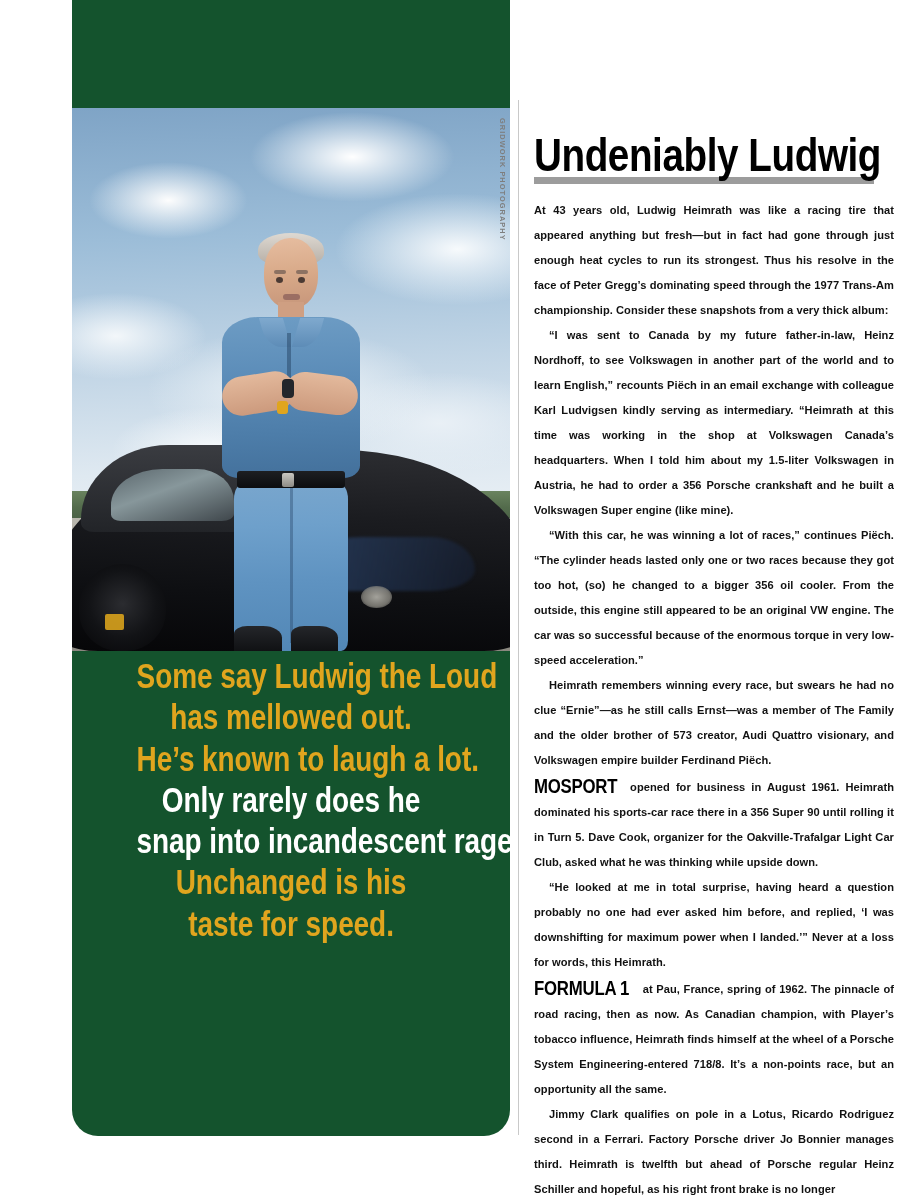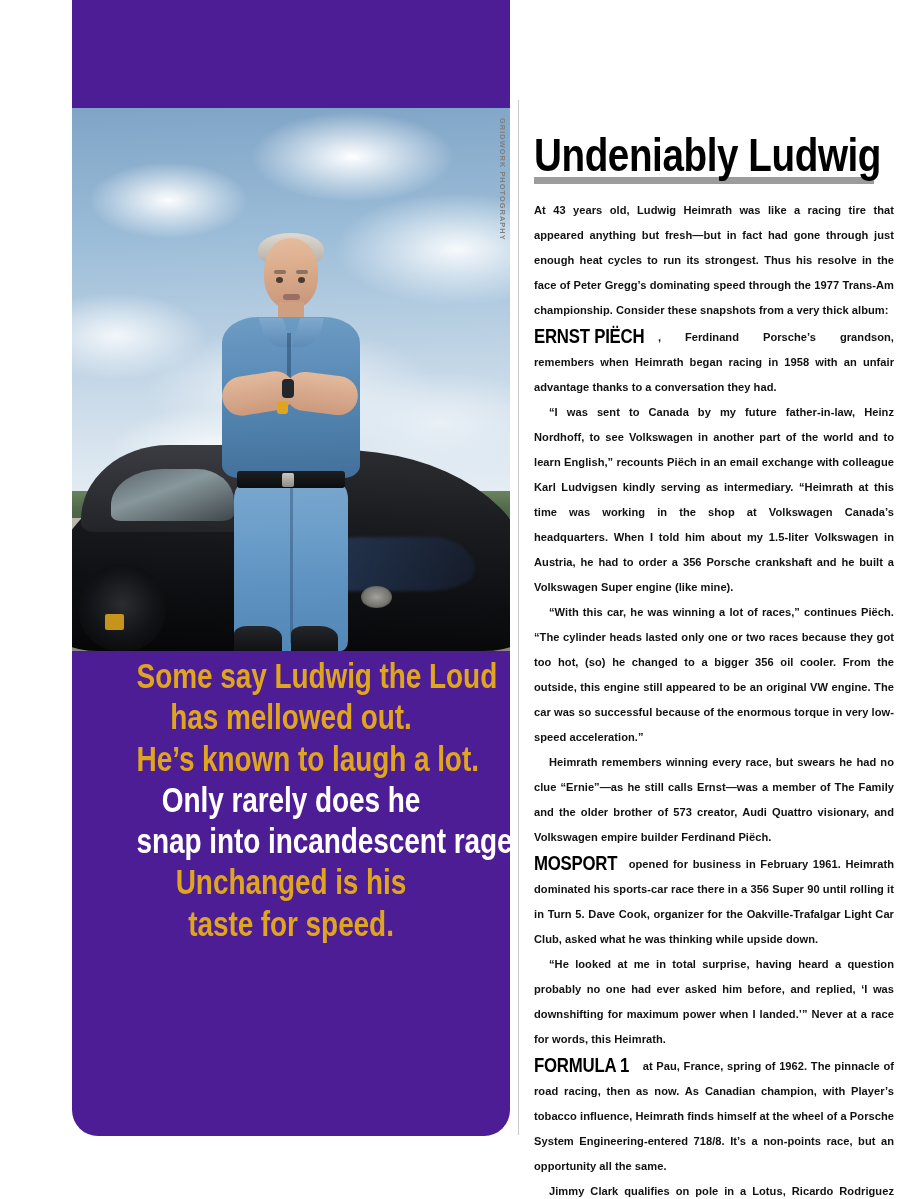--- a/index.html
+++ b/index.html
@@ -7,21 +7,21 @@
     width:922px; height:1199px;
     background:#ffffff;
     font-family:"Liberation Sans", sans-serif;
     overflow:hidden;
   }
   .page { position:relative; width:922px; height:1199px; background:#fff; }
 
   
   .left-panel {
     position:absolute; left:72px; top:0; width:438px; height:1136px;
-    background:#4c1d95;
+    background:#14532d;
     border-bottom-left-radius:26px;
     border-bottom-right-radius:26px;
     overflow:hidden;
   }
 
   
   .photo { position:absolute; left:0; top:108px; width:438px; height:543px; overflow:hidden; background:#8fa9bd; }
   .sky {
     position:absolute; inset:0;
     background:
@@ -281,27 +281,26 @@
 
   <div class="divider-rule"></div>
 
   <div class="right-col">
     <div class="headline">Undeniably Ludwig</div>
     <div class="headline-rule"></div>
 
     <div class="body-text">
       <p>At 43 years old, Ludwig Heimrath was like a racing tire that appeared anything but fresh—but in fact had gone through just enough heat cycles to run its strongest. Thus his resolve in the face of Peter Gregg’s dominating speed through the 1977 Trans-Am championship. Consider these snapshots from a very thick album:</p>
 
-      <p class="sec-gap"><span class="section-lead">ERNST PIËCH</span><span>, Ferdinand Porsche’s grandson, remembers when Heimrath began racing in 1958 with an unfair advantage thanks to a conversation they had.</span></p>
       <p class="indent">“I was sent to Canada by my future father-in-law, Heinz Nordhoff, to see Volkswagen in another part of the world and to learn English,” recounts Piëch in an email exchange with colleague Karl Ludvigsen kindly serving as intermediary. “Heimrath at this time was working in the shop at Volkswagen Canada’s headquarters. When I told him about my 1.5-liter Volkswagen in Austria, he had to order a 356 Porsche crankshaft and he built a Volkswagen Super engine (like mine).</p>
       <p class="indent">“With this car, he was winning a lot of races,” continues Piëch. “The cylinder heads lasted only one or two races because they got too hot, (so) he changed to a bigger 356 oil cooler. From the outside, this engine still appeared to be an original VW engine. The car was so successful because of the enormous torque in very low-speed acceleration.”</p>
       <p class="indent">Heimrath remembers winning every race, but swears he had no clue “Ernie”—as he still calls Ernst—was a member of The Family and the older brother of 573 creator, Audi Quattro visionary, and Volkswagen empire builder Ferdinand Piëch.</p>
 
-      <p class="sec-gap"><span class="section-lead">MOSPORT</span><span> opened for business in February 1961. Heimrath dominated his sports-car race there in a 356 Super 90 until rolling it in Turn 5. Dave Cook, organizer for the Oakville-Trafalgar Light Car Club, asked what he was thinking while upside down.</span></p>
-      <p class="indent">“He looked at me in total surprise, having heard a question probably no one had ever asked him before, and replied, ‘I was downshifting for maximum power when I landed.’” Never at a race for words, this Heimrath.</p>
+      <p class="sec-gap"><span class="section-lead">MOSPORT</span><span> opened for business in August 1961. Heimrath dominated his sports-car race there in a 356 Super 90 until rolling it in Turn 5. Dave Cook, organizer for the Oakville-Trafalgar Light Car Club, asked what he was thinking while upside down.</span></p>
+      <p class="indent">“He looked at me in total surprise, having heard a question probably no one had ever asked him before, and replied, ‘I was downshifting for maximum power when I landed.’” Never at a loss for words, this Heimrath.</p>
 
       <p class="sec-gap"><span class="section-lead">FORMULA 1</span><span> at Pau, France, spring of 1962. The pinnacle of road racing, then as now. As Canadian champion, with Player’s tobacco influence, Heimrath finds himself at the wheel of a Porsche System Engineering-entered 718/8. It’s a non-points race, but an opportunity all the same.</span></p>
       <p class="indent">Jimmy Clark qualifies on pole in a Lotus, Ricardo Rodriguez second in a Ferrari. Factory Porsche driver Jo Bonnier manages third. Heimrath is twelfth but ahead of Porsche regular Heinz Schiller and hopeful, as his right front brake is no longer</p>
     </div>
   </div>
 
   <div class="footer">
     <div class="footer-inner">
       <span class="footer-date">SEPTEMBER 2014</span>
       <span class="footer-mag">PANORAMA</span>

